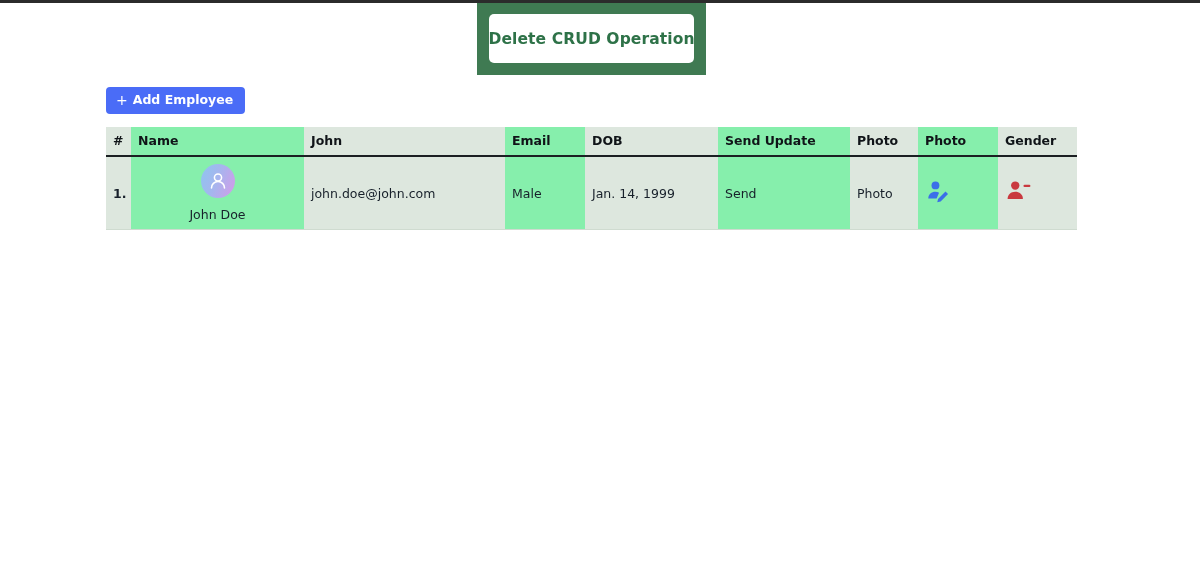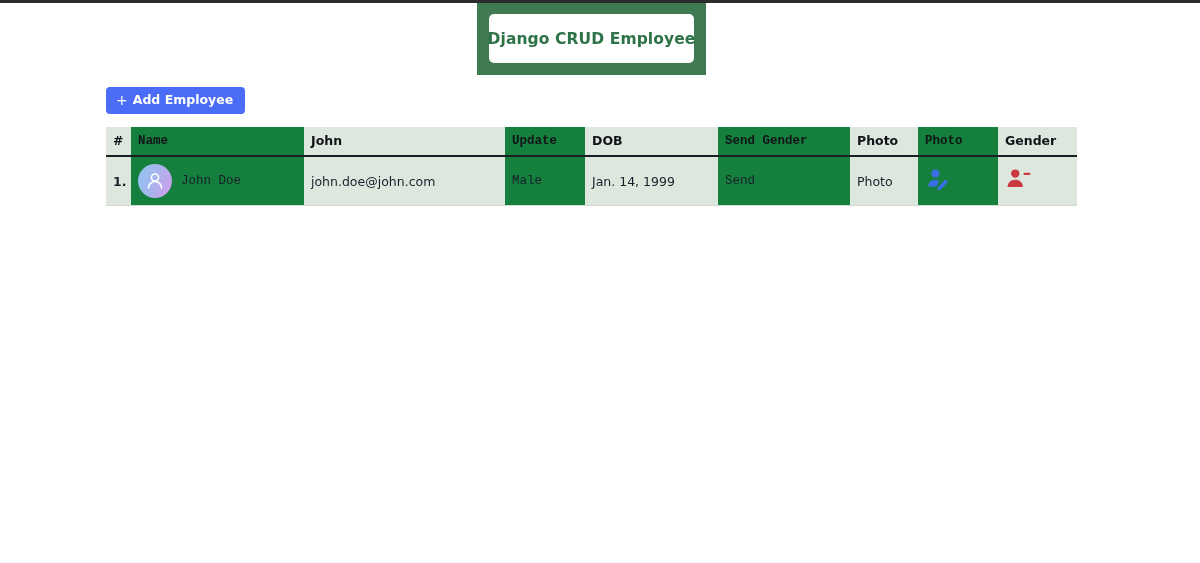--- a/index.html
+++ b/index.html
@@ -109,22 +109,21 @@
   .emp-table td {
     background: #dde7de;
     padding: 7px;
     height: 33px;
     vertical-align: middle;
     border-bottom: 1px solid #cfdbd0;
     white-space: nowrap;
   }
   
   .emp-table td.tint, .emp-table th.tint {
-    background: #15803d;
-    font-family: Liberation Mono, monospace;
+    background: #86efac;
   }
 
   .col-hash   { width: 25px; }
   .col-name   { width: 173px; }
   .col-email  { width: 201px; }
   .col-gender { width: 80px; }
   .col-dob    { width: 133px; }
   .col-send   { width: 132px; }
   .col-photo  { width: 68px; }
   .col-update { width: 80px; }
@@ -132,20 +131,21 @@
 
   .row-index {
     font-weight: bold;
     font-size: 12.5px;
   }
 
   .name-cell {
     display: flex;
     align-items: center;
     gap: 9px;
+    flex-direction: column;
   }
   .avatar {
     width: 34px;
     height: 34px;
     border-radius: 50%;
     background: linear-gradient(110deg, #8ec5f0 0%, #a5b6ee 45%, #d49ae8 100%);
     flex: 0 0 34px;
     display: flex;
     align-items: center;
     justify-content: center;
@@ -163,21 +163,21 @@
   }
   .icon-btn svg { display: block; }
 </style>
 </head>
 <body>
 
 <div class="top-strip"></div>
 
 <div class="masthead">
   <div class="masthead-card">
-    <span class="masthead-title">Django CRUD Employee</span>
+    <span class="masthead-title">Delete CRUD Operation</span>
   </div>
 </div>
 
 <button class="add-btn">
   <span class="plus">+</span>
   <span>Add Employee</span>
 </button>
 
 <table class="emp-table">
   <colgroup>
@@ -189,23 +189,23 @@
       <col class="col-send">
     <col class="col-photo">
       <col class="col-update">
       <col class="col-delete">
   </colgroup>
   <thead>
     <tr>
       <th>#</th>
       <th class="tint">Name</th>
       <th>John</th>
-      <th class="tint">Update</th>
+      <th class="tint">Email</th>
       <th>DOB</th>
-      <th class="tint">Send Gender</th>
+      <th class="tint">Send Update</th>
       <th>Photo</th>
       <th class="tint">Photo</th>
       <th>Gender</th>
     </tr>
   </thead>
   <tbody>
     <tr>
       <td class="row-index">1.</td>
       <td class="tint">
         <div class="name-cell">

